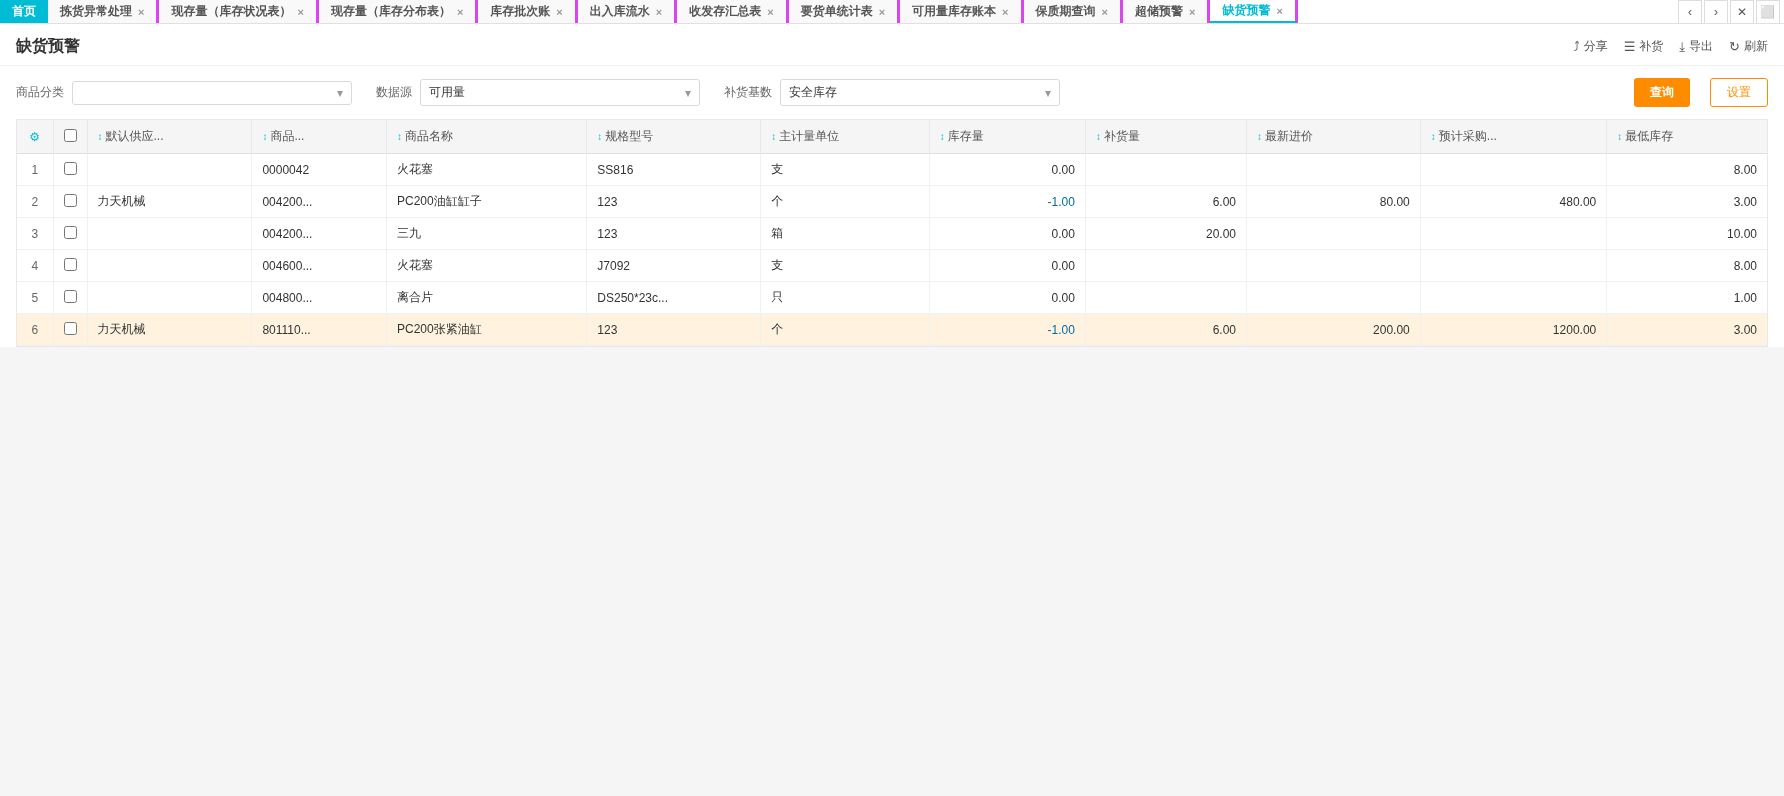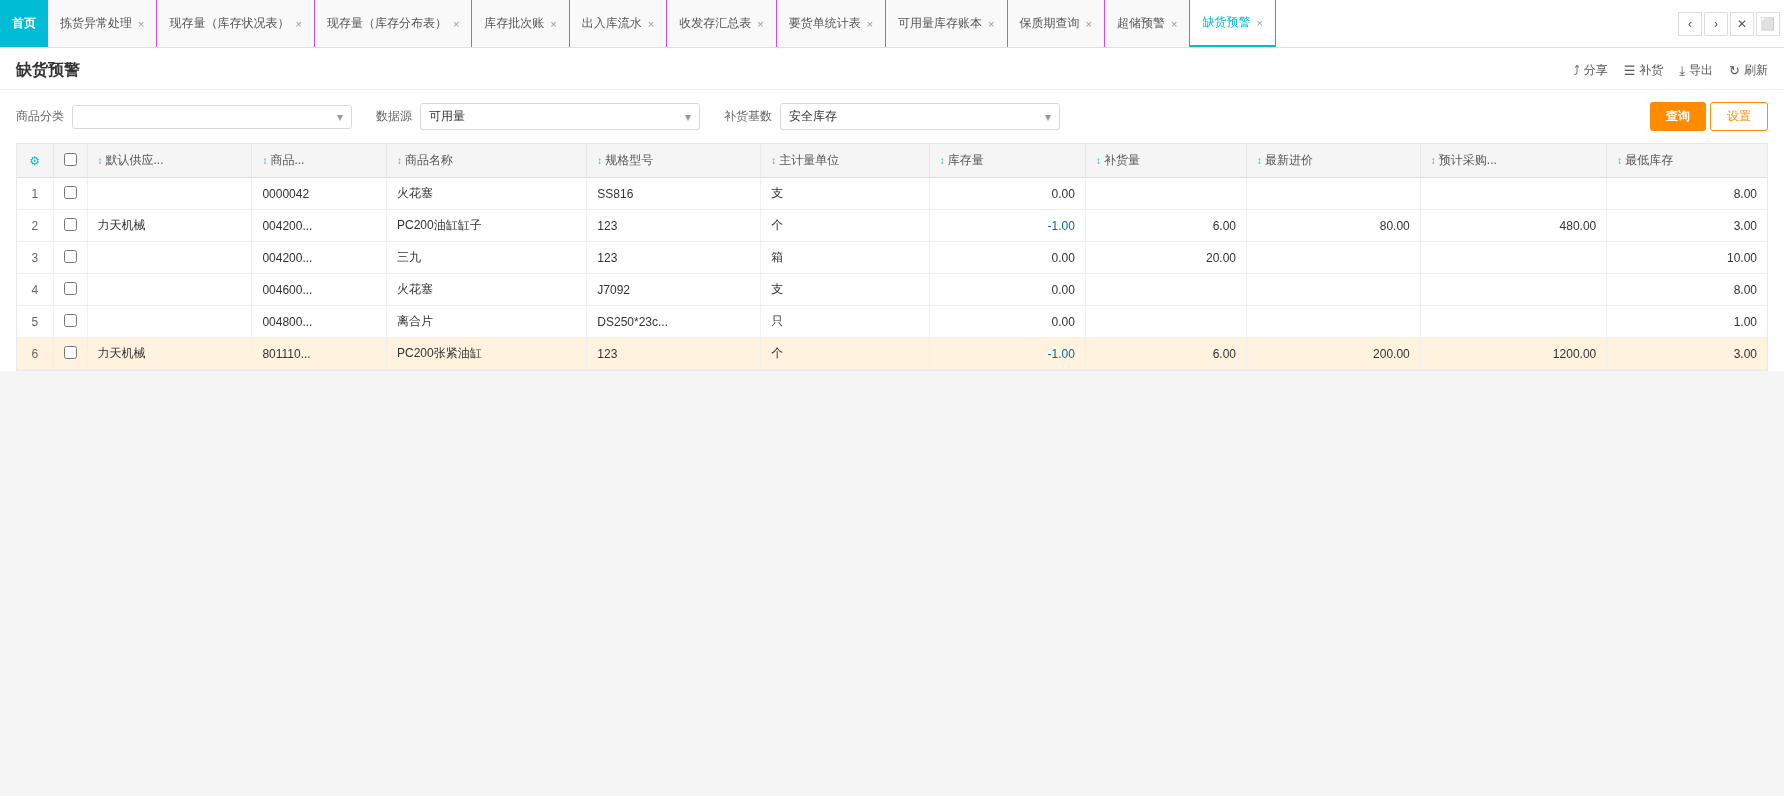--- a/index.html
+++ b/index.html
@@ -4,35 +4,36 @@
   <style>
     * { box-sizing: border-box; margin: 0; padding: 0; }
     body { font-family: 'Microsoft YaHei', Arial, sans-serif; font-size: 12px; background: #f5f5f5; color: #333; overflow: hidden; }
 
     
     .tab-bar {
       display: flex;
       align-items: center;
       background: #fff;
       border-bottom: 1px solid #e0e0e0;
-      height: 48px;
+      height: 24px;
       overflow: hidden;
     }
     .tab-item {
       display: flex;
       align-items: center;
       padding: 0 12px;
       height: 100%;
       white-space: nowrap;
       cursor: pointer;
       font-size: 12px;
       color: #555;
-      border-right: 1px solid #d946ef;
+      border-right: 3px solid #d946ef;
       background: #f9f9f9;
       position: relative;
+      font-weight: bold;
     }
     .tab-item.active {
       background: #fff;
       color: #00bcd4;
       border-bottom: 2px solid #00bcd4;
     }
     .tab-item:first-child {
       background: #00bcd4;
       color: #fff;
       font-weight: bold;
@@ -133,21 +134,21 @@
     .filter-select-wide {
       min-width: 280px;
     }
     .filter-select .chevron {
       margin-left: auto;
       color: #999;
     }
     .filter-actions {
       display: flex;
       align-items: center;
-      gap: 4px;
+      gap: 20px;
       margin-left: auto;
     }
     .btn-query {
       background: #ff8c00;
       color: #fff;
       border: none;
       border-radius: 3px;
       padding: 6px 16px;
       cursor: pointer;
       font-size: 12px;

